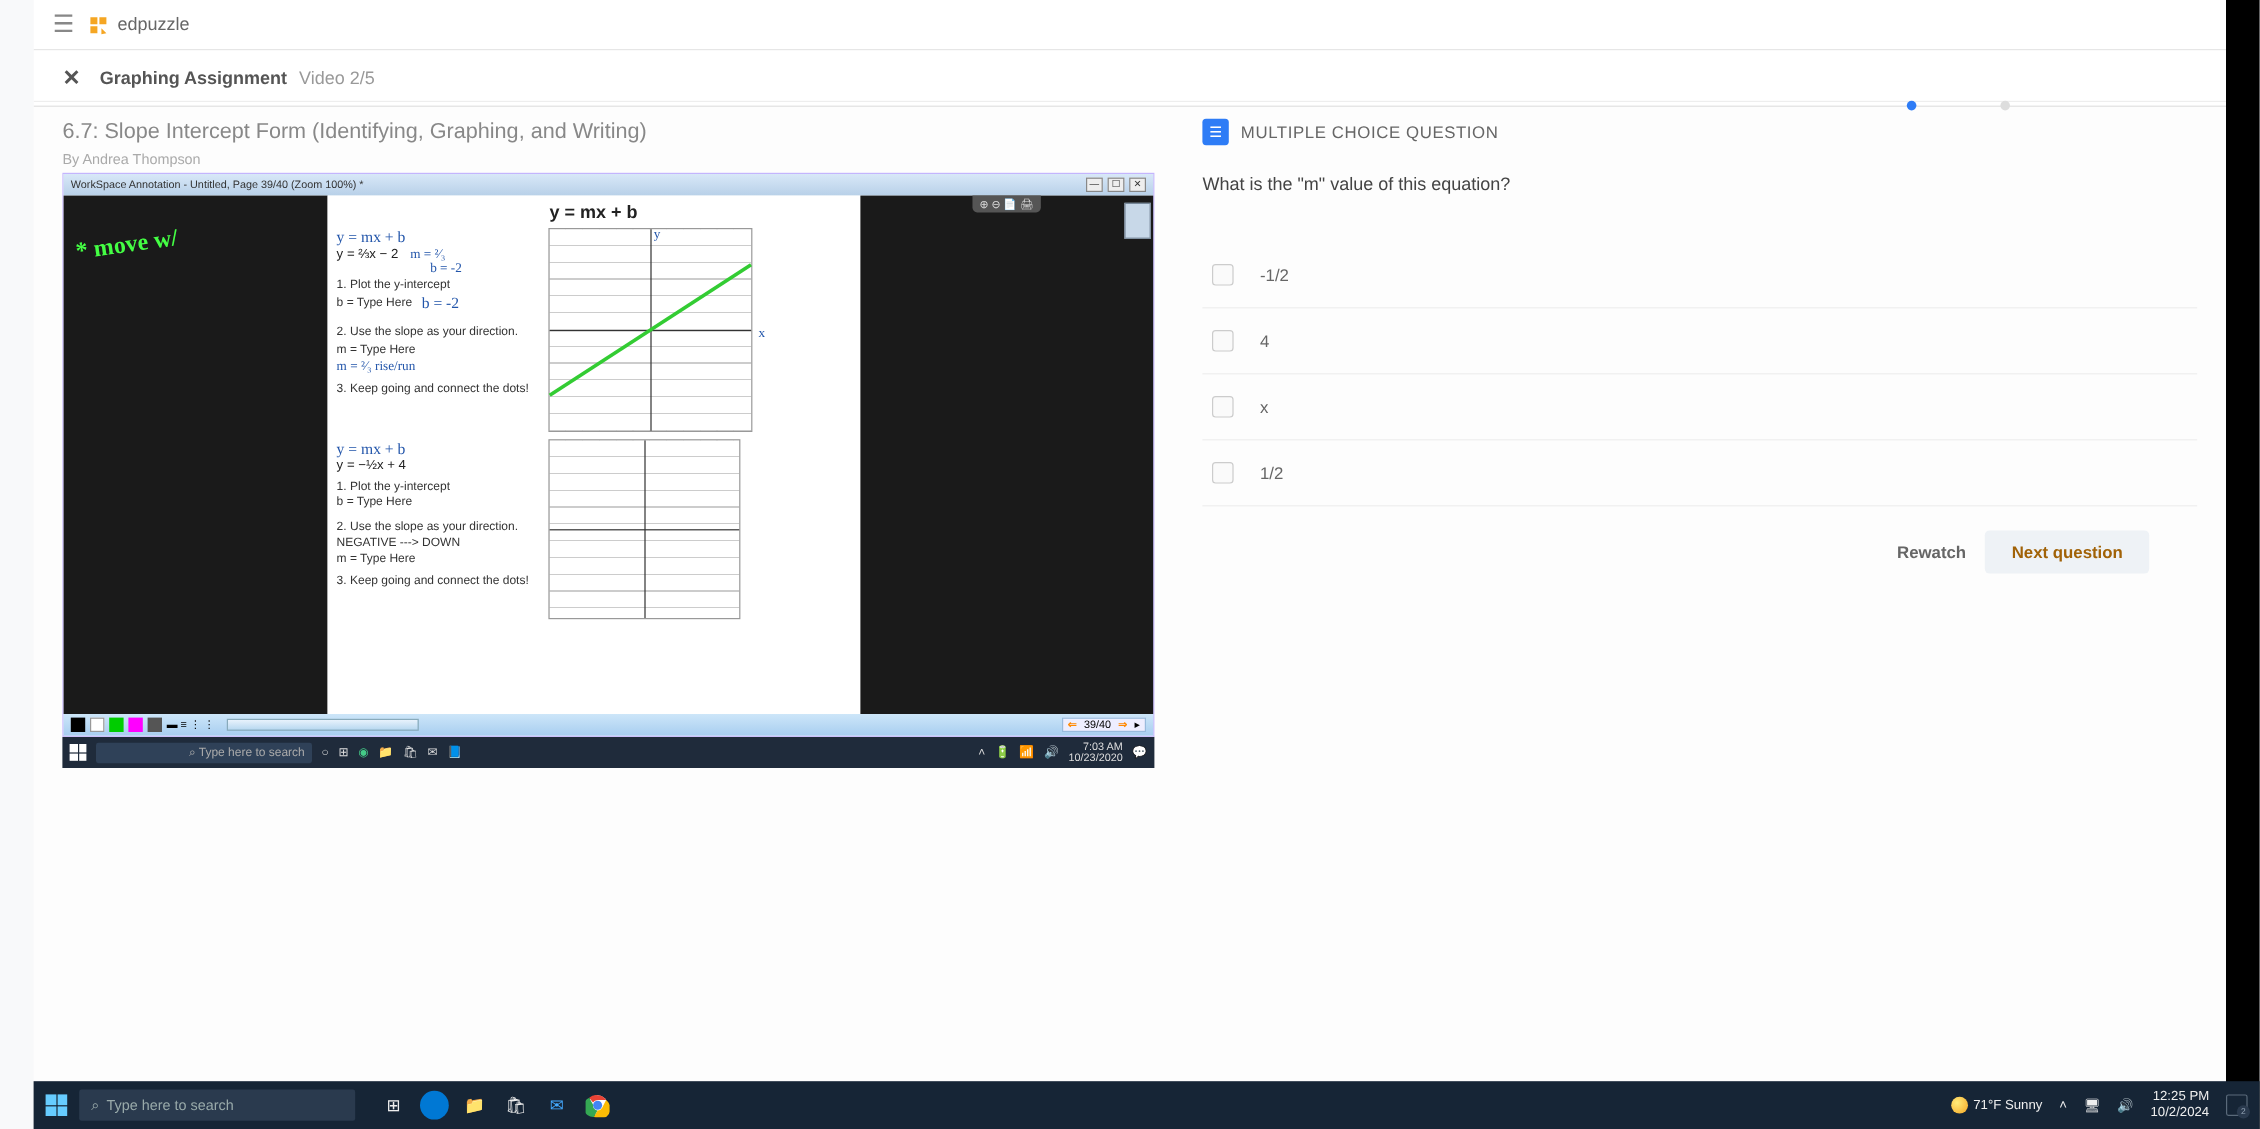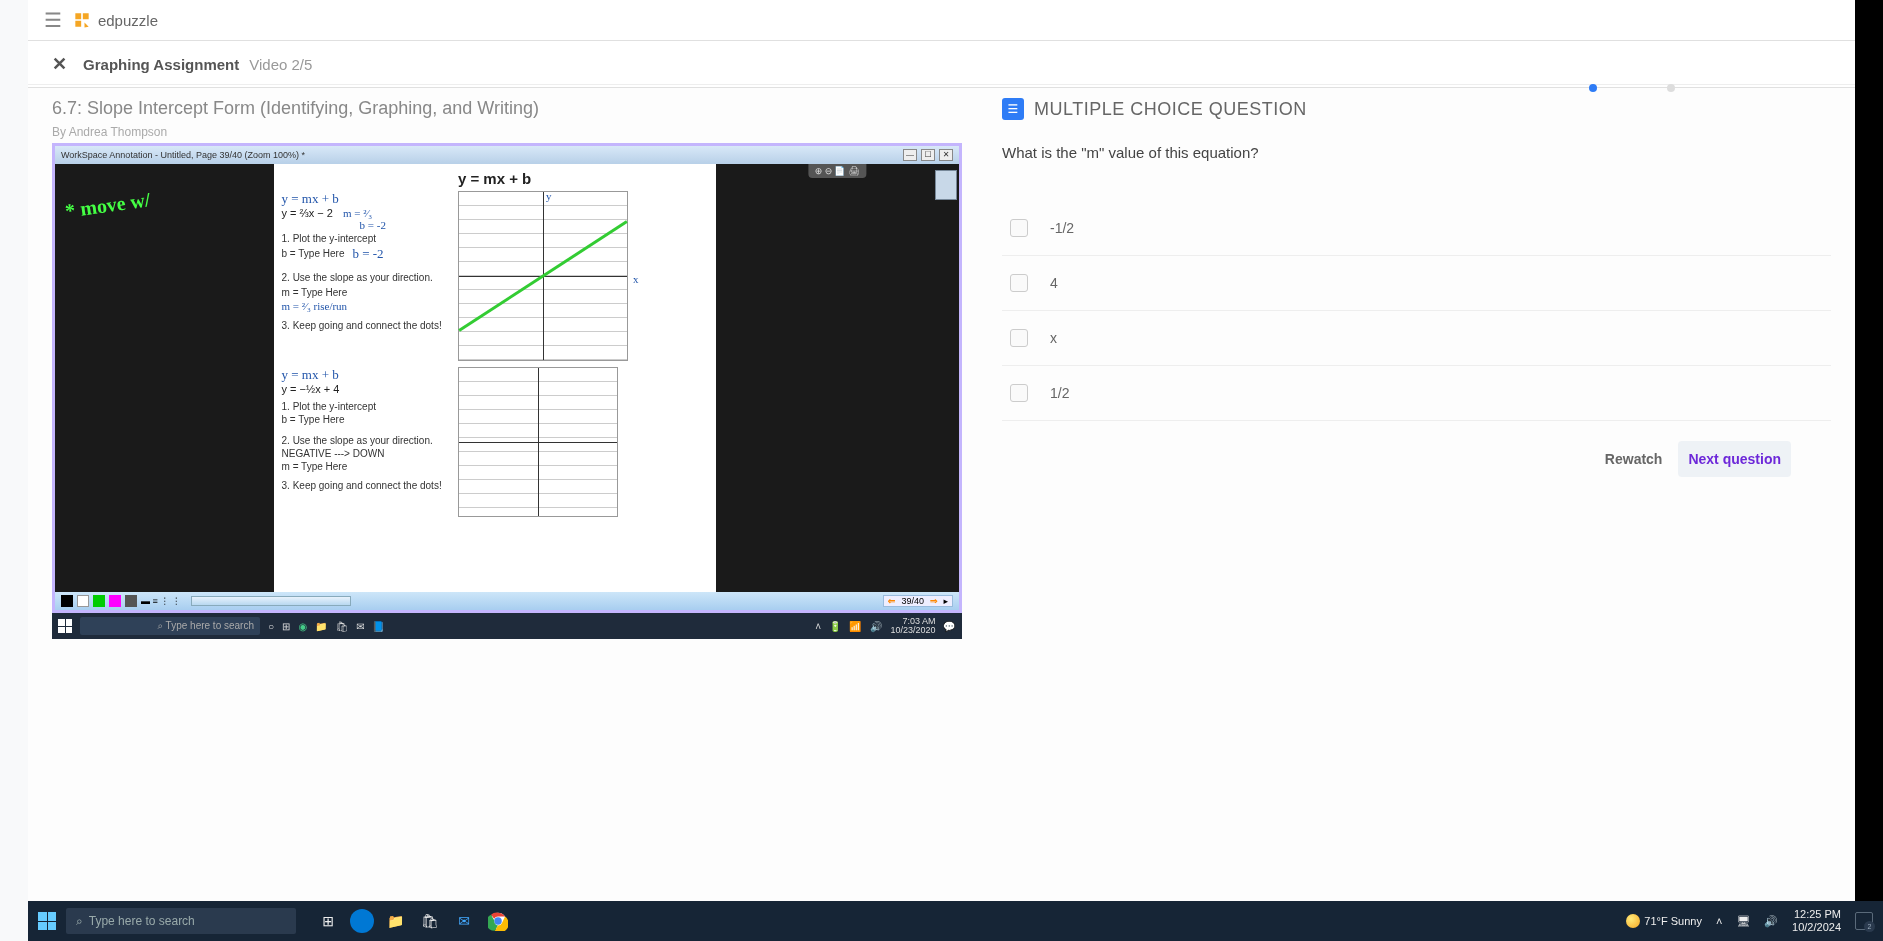--- a/index.html
+++ b/index.html
@@ -20,21 +20,21 @@
 
 .main { display: flex; padding: 10px 24px 0; gap: 40px; }
 .left-col { flex: 0 0 910px; }
 .right-col { flex: 1; padding-top: 0; }
 
 
 .lesson-title { color: #888; font-size: 18px; margin-bottom: 6px; }
 .author { color: #aaa; font-size: 12px; margin-bottom: 4px; }
 
 
-.video-frame { position: relative; width: 910px; height: 470px; background: #fff; border: 3px solid #c4b5fd; }
+.video-frame { position: relative; width: 910px; height: 470px; background: #fff; border: 1px solid #c4b5fd; }
 .vf-titlebar { position: absolute; top: 0; left: 0; right: 0; height: 18px; background: linear-gradient(#d8e8f8,#b8d0e8); font-size: 9px; color: #333; padding: 2px 6px; display: flex; justify-content: space-between; align-items: center;}
 .vf-ctrls { display:flex; gap:4px;}
 .vf-ctrl { width:14px; height:12px; border:1px solid #888; background:#eee; font-size:8px; text-align:center; line-height:10px;}
 
 .vf-body { position: absolute; top: 18px; left: 0; right: 0; bottom: 18px; display: flex; }
 .vf-dark-left { width: 220px; background: #1a1a1a; position: relative; }
 .vf-dark-left .green-marker { position: absolute; top: 30px; left: 10px; color: #4f4; font-family: cursive; font-size: 20px; transform: rotate(-8deg); font-weight: bold;}
 .vf-center { width: 445px; background: #fff; padding: 6px 8px; font-size: 11px; color: #222; position: relative; }
 .vf-dark-right { width: 245px; background: #1a1a1a; position: relative; }
 .vf-dark-right .toolbar { position:absolute; top:0; left:50%; transform:translateX(-50%); background:#555; color:#ddd; font-size:9px; padding:2px 6px; border-radius:0 0 4px 4px;}
@@ -64,34 +64,34 @@
 
 .inner-taskbar { height:26px; background:#1f2b3b; display:flex; align-items:center; color:#ddd; font-size:10px; padding:0 6px; gap:8px;}
 .inner-taskbar .search { background:#2f4158; color:#aaa; padding:3px 6px; width:180px; font-size:10px; border-radius:2px;text-align:right;}
 .inner-taskbar .spacer { flex:1;}
 .inner-taskbar .time { text-align:right; font-size:9px; line-height:1.05;}
 
 
 .q-panel { padding-top: 0; }
 .q-header { display: flex; align-items: center; gap: 10px; margin-bottom: 24px; }
 .q-icon { width: 22px; height: 22px; background: #2e7cf6; color: #fff; border-radius: 3px; display: flex; align-items: center; justify-content: center; font-size: 12px; }
-.q-type { color: #666; font-size: 18px; letter-spacing: 0.5px; }
+.q-type { color: #666; font-size: 14px; letter-spacing: 0.5px; }
 .prog-dots { position:absolute; top:84px; right:180px; display:flex; gap:70px;}
 .dot { width:8px; height:8px; border-radius:50%; background:#ddd;}
 .dot.active { background:#2e7cf6;}
 .q-text { font-size: 15px; color: #444; margin-bottom: 40px; }
 
 .choice { display: flex; align-items: center; padding: 18px 8px; border-bottom: 1px solid #eee; gap: 22px; cursor:pointer;}
 .choice:first-of-type { border-top: 1px solid #eee; }
 .checkbox { width: 18px; height: 18px; border: 1px solid #ccc; border-radius: 3px; background:#fafafa;}
 .choice-text { color: #666; font-size: 14px; }
 
 .q-actions { display: flex; justify-content: flex-end; align-items: center; padding: 20px 40px 0; font-weight: bold; }
 .rewatch { color: #666; font-size: 14px; cursor: pointer; padding: 8px 16px;}
-.next-btn { background: #eef2f6; color: #6d28d9; padding: 10px 10px; border-radius: 4px; font-size: 14px; cursor: default; }
+.next-btn { background: #eef2f6; color: #a16207; padding: 10px 22px; border-radius: 4px; font-size: 14px; cursor: default; }
 
 
 .os-taskbar { position: absolute; bottom: 0; left: 28px; right: 0; height: 40px; background: #162536; display: flex; align-items: center; color: #eee; font-size: 12px; padding: 0 10px; gap: 10px; }
 .os-start { width: 18px; height: 18px; display:grid; grid-template-columns:1fr 1fr; grid-template-rows:1fr 1fr; gap:1px;}
 .os-start div { background:#6cf;}
 .os-search { background: #2a3a4e; color: #9aa; padding: 6px 10px; width: 230px; border-radius: 2px; font-size: 12px; display:flex; gap:6px; align-items:center;}
 .os-icons { display: flex; gap: 10px; margin-left:10px;}
 .os-icon { width: 24px; height: 24px; border-radius: 3px; display:flex; align-items:center; justify-content:center; font-size:14px;}
 .os-spacer { flex: 1; }
 .os-tray { display: flex; align-items: center; gap: 14px; font-size: 11px; }

